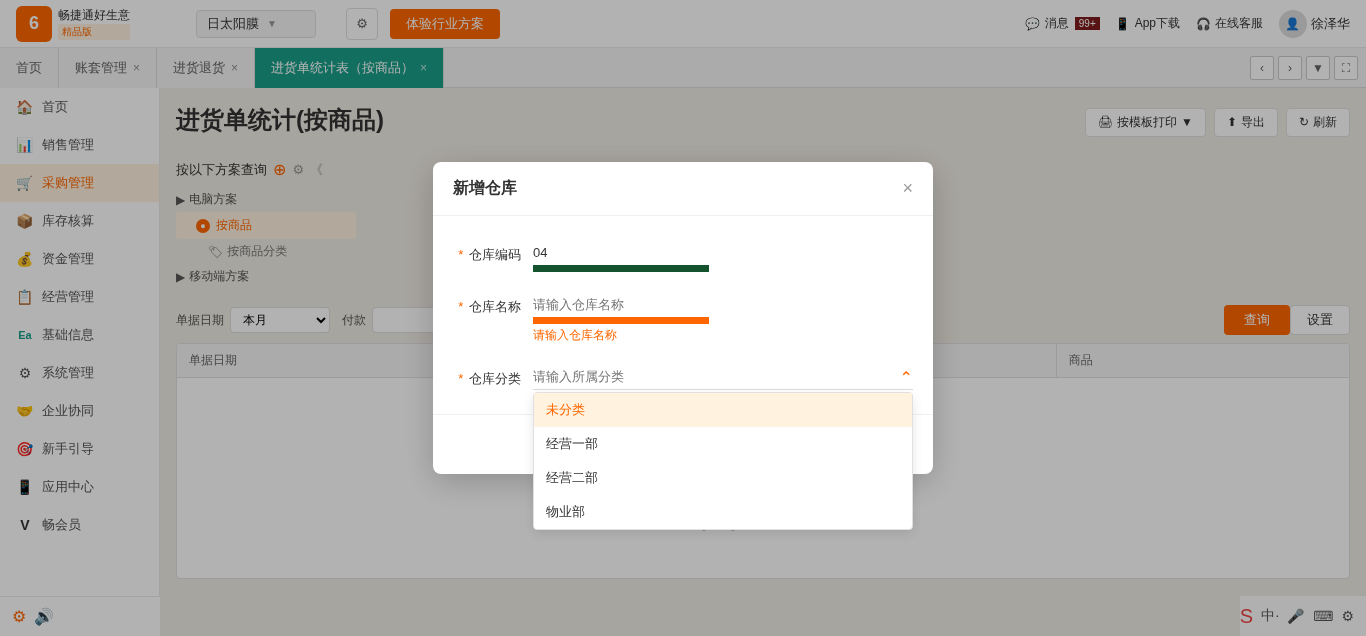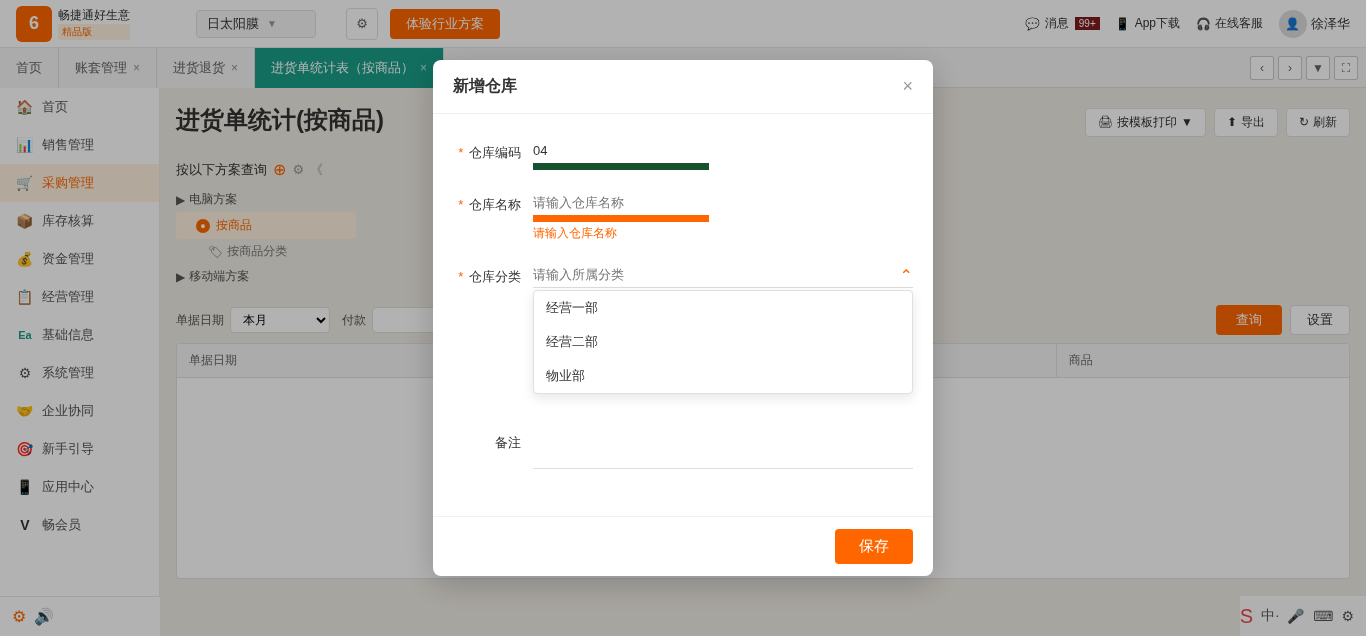--- a/index.html
+++ b/index.html
@@ -679,21 +679,21 @@
           <div class="filter-item">
             <span>单据状态</span>
             <select class="filter-select">
               <option></option>
             </select>
           </div>
           <div class="filter-item">
             <span>商品</span>
             <span style="color:#aaa;font-size:16px;cursor:pointer;">···</span>
           </div>
-          <div style="margin-left:auto; display:flex; gap:8px;">
+          <div style="margin-left:auto; display:flex; ">
             <button class="query-btn">查询</button>
             <button class="settings-btn">设置</button>
           </div>
         </div>
 
         <div class="table-area">
           <div class="table-header">
             <div class="th">单据日期</div>
             <div class="th">付款</div>
             <div class="th">单据状态</div>
@@ -744,35 +744,28 @@
 
       <div class="form-row" style="margin-bottom:0;">
         <div class="form-label">
           <span class="required-star">*</span>
           <span>仓库分类</span>
         </div>
         <div class="dropdown-wrap">
           <input type="text" class="dropdown-input" placeholder="请输入所属分类" style="">
           <span class="dropdown-arrow">⌃</span>
           <div class="dropdown-list">
+            <div class="dropdown-option selected">未分类</div>
             <div class="dropdown-option">经营一部</div>
             <div class="dropdown-option">经营二部</div>
             <div class="dropdown-option">物业部</div>
           </div>
         </div>
       </div>
 
-      <div class="form-row" style="margin-top:140px;">
-        <div class="form-label">
-          <span>备注</span>
-        </div>
-        <div class="form-field-wrap">
-          <textarea class="textarea-input" rows="2" style=""></textarea>
-        </div>
-      </div>
     </div>
     <div class="dialog-footer">
       <button class="save-btn">保存</button>
     </div>
   </div>
 </div>
 
 <div class="bottom-right">
   <span style="font-size:20px;color:#e44;">S</span>
   <span style="font-size:14px;color:#555;cursor:pointer;">中·</span>

